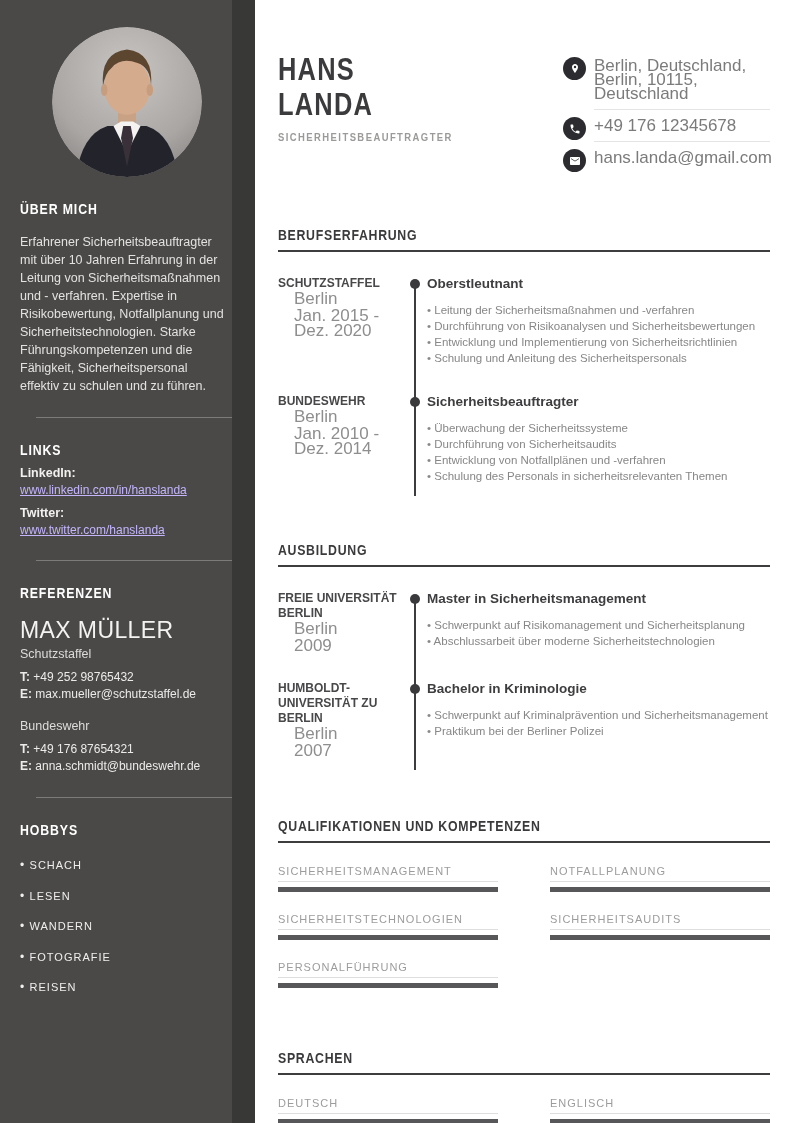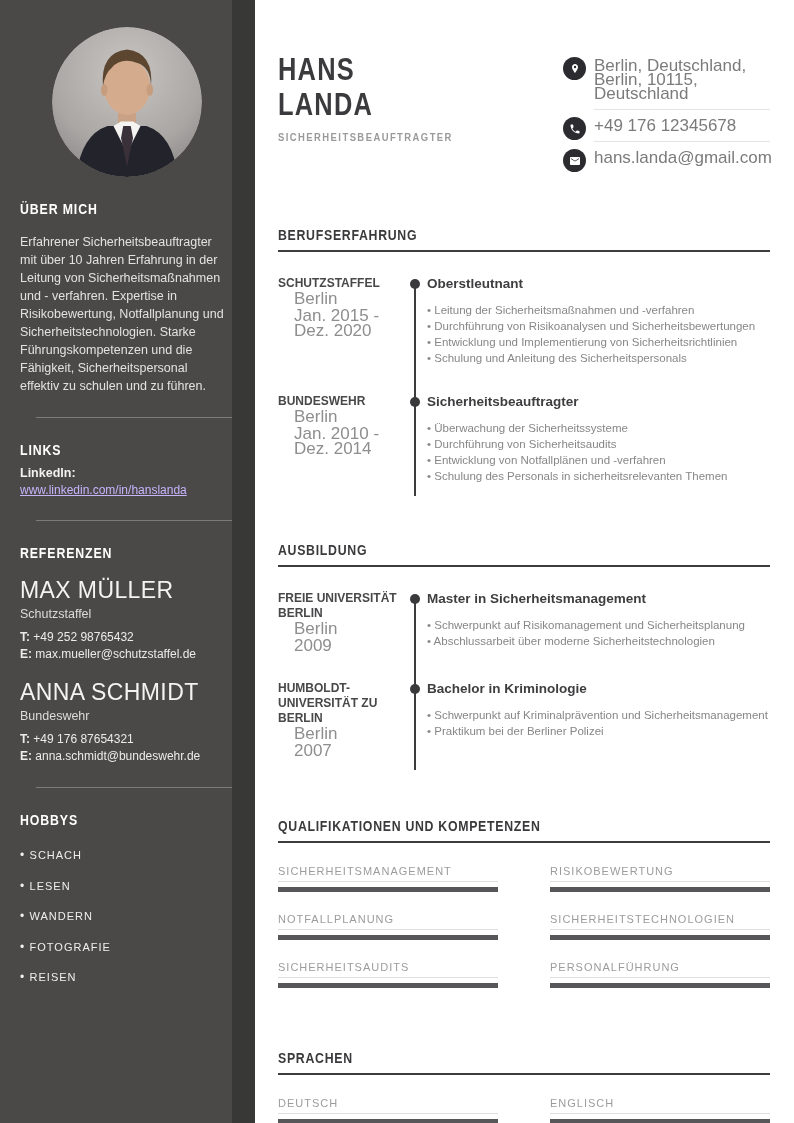--- a/index.html
+++ b/index.html
@@ -109,37 +109,40 @@
     </div>
     <hr class="s-div">
 
     <div class="sb-inner">
       <section class="sb-section">
         <h2 class="sb-h">LINKS</h2>
         <div class="link-item">
           <div class="link-label">LinkedIn:</div>
           <a class="link-url">www.linkedin.com/in/hanslanda</a>
         </div>
+        <div class="link-item">
+          <div class="link-label">Twitter:</div>
+          <a class="link-url">www.twitter.com/hanslanda</a>
+        </div>
       </section>
     </div>
     <hr class="s-div">
 
     <div class="sb-inner">
       <section class="sb-section">
         <h2 class="sb-h">REFERENZEN</h2>
 
         <div class="ref-item">
           <div class="ref-name">MAX MÜLLER</div>
           <div class="ref-org">Schutzstaffel</div>
           <div class="ref-line"><b>T:</b> <span>+49 252 98765432</span></div>
           <div class="ref-line"><b>E:</b> <span>max.mueller@schutzstaffel.de</span></div>
         </div>
 
         <div class="ref-item">
-          <div class="ref-name">ANNA SCHMIDT</div>
           <div class="ref-org">Bundeswehr</div>
           <div class="ref-line"><b>T:</b> <span>+49 176 87654321</span></div>
           <div class="ref-line"><b>E:</b> <span>anna.schmidt@bundeswehr.de</span></div>
         </div>
       </section>
     </div>
     <hr class="s-div">
 
     <div class="sb-inner">
       <section class="sb-section">
@@ -287,26 +290,20 @@
       <h3>QUALIFIKATIONEN UND KOMPETENZEN</h3>
       <hr class="h-rule">
       <div class="bar-grid">
         <div class="bar-item">
           <div class="bar-label">SICHERHEITSMANAGEMENT</div>
           <div class="bar-track">
               <div class="bar-fill" style="width: 100%;"></div>
             </div>
         </div>
         <div class="bar-item">
-          <div class="bar-label">RISIKOBEWERTUNG</div>
-          <div class="bar-track">
-              <div class="bar-fill" style="width: 100%;"></div>
-            </div>
-        </div>
-        <div class="bar-item">
           <div class="bar-label">NOTFALLPLANUNG</div>
           <div class="bar-track">
               <div class="bar-fill" style="width: 100%;"></div>
             </div>
         </div>
         <div class="bar-item">
           <div class="bar-label">SICHERHEITSTECHNOLOGIEN</div>
           <div class="bar-track">
               <div class="bar-fill" style="width: 100%;"></div>
             </div>

